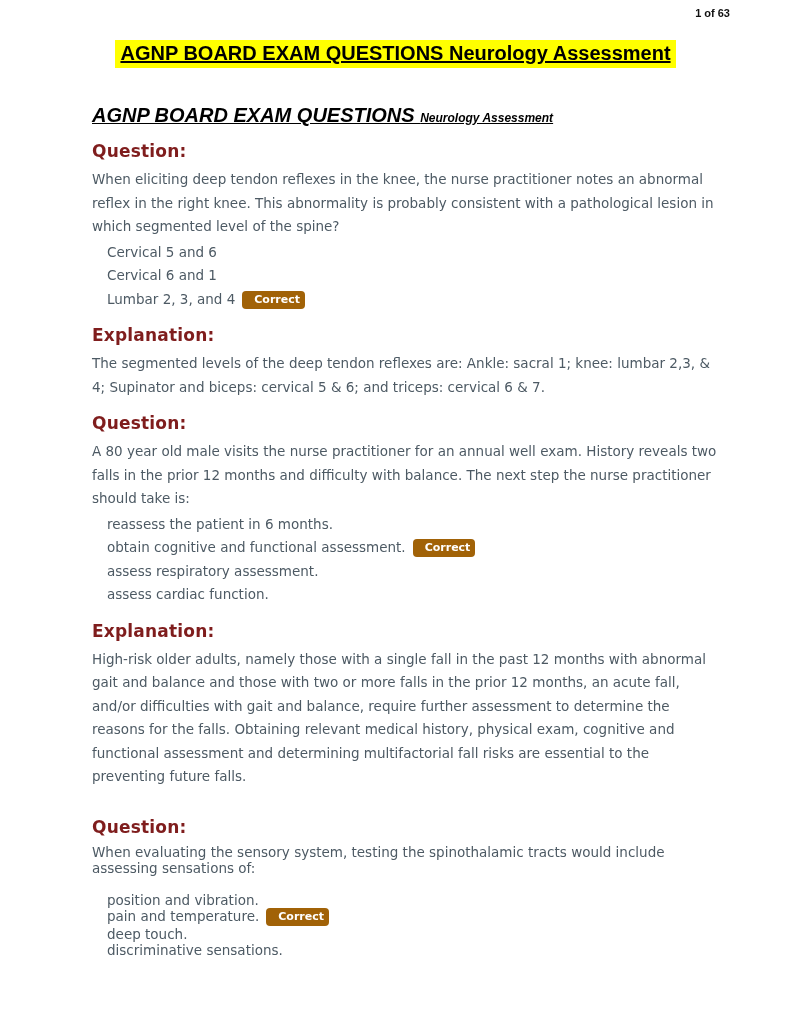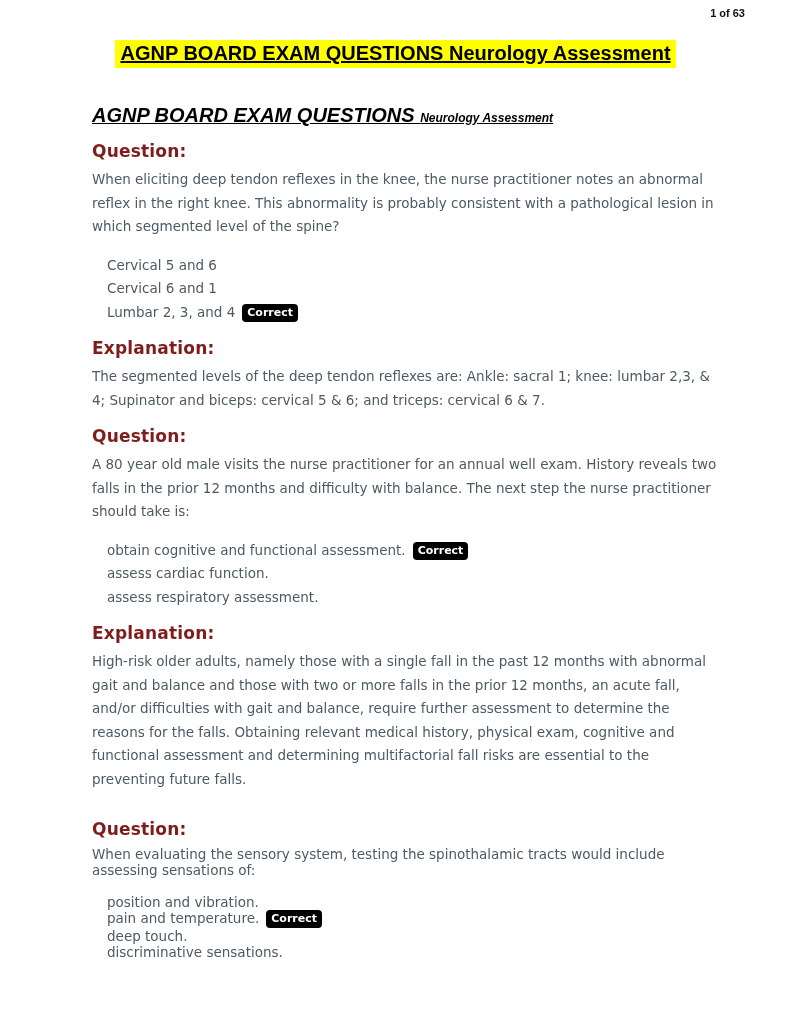--- a/index.html
+++ b/index.html
@@ -7,21 +7,21 @@
   body {
     width: 791px;
     height: 1024px;
     position: relative;
     font-family: "DejaVu Sans", sans-serif;
     overflow: hidden;
   }
   .page-num {
     position: absolute;
     top: 7px;
-    right: 46px;
+    right: 61px;
     font-family: "Liberation Sans", sans-serif;
     font-size: 11px;
     font-weight: bold;
     color: #111111;
   }
   .title-wrap {
     margin-top: 40px;
     text-align: center;
   }
   .title-hl {
@@ -57,38 +57,38 @@
     letter-spacing: 0.2px;
   }
   .qtext, .etext {
     font-size: 13.5px;
     color: #4d5a64;
     line-height: 23.5px;
     max-width: 625px;
   }
   .options {
     margin-left: 15px;
-    margin-top: 15px;
+    margin-top: 2px;
     margin-bottom: 4px;
   }
   .option {
     font-size: 13.5px;
     color: #4d5a64;
     line-height: 23.5px;
   }
   .tight .qtext, .tight .option { line-height: 16px; }
   .tight .options { margin-top: 16px; }
   .badge {
     display: inline-block;
-    background: #000000;
+    background: #a16207;
     color: #ffffff;
     font-size: 11px;
     font-weight: bold;
     line-height: 13px;
-    padding: 2px 5px 3px 5px;
+    padding: 2px 5px 3px 12px;
     border-radius: 4px;
     margin-left: 7px;
     vertical-align: 1px;
   }
   .gap-lg { margin-top: 28px; }
 </style>
 </head>
 <body>
 
 <div class="page-num">1 of 63</div>
@@ -112,23 +112,24 @@
       <div class="option"><span>Lumbar 2, 3, and 4</span><span class="badge">Correct</span></div>
     </div>
     <div class="qheading">Explanation:</div>
     <div class="etext">The segmented levels of the deep tendon reflexes are: Ankle: sacral 1; knee: lumbar 2,3, &amp; 4; Supinator and biceps: cervical 5 &amp; 6; and triceps: cervical 6 &amp; 7.</div>
   </div>
 
   <div>
     <div class="qheading">Question:</div>
     <div class="qtext">A 80 year old male visits the nurse practitioner for an annual well exam. History reveals two falls in the prior 12 months and difficulty with balance. The next step the nurse practitioner should take is:</div>
     <div class="options">
+      <div class="option"><span>reassess the patient in 6 months.</span></div>
       <div class="option"><span>obtain cognitive and functional assessment.</span><span class="badge">Correct</span></div>
+      <div class="option"><span>assess respiratory assessment.</span></div>
       <div class="option"><span>assess cardiac function.</span></div>
-      <div class="option"><span>assess respiratory assessment.</span></div>
     </div>
     <div class="qheading">Explanation:</div>
     <div class="etext">High-risk older adults, namely those with a single fall in the past 12 months with abnormal gait and balance and those with two or more falls in the prior 12 months, an acute fall, and/or difficulties with gait and balance, require further assessment to determine the reasons for the falls. Obtaining relevant medical history, physical exam, cognitive and functional assessment and determining multifactorial fall risks are essential to the preventing future falls.</div>
   </div>
 
   <div class="tight">
     <div class="qheading gap-lg">Question:</div>
     <div class="qtext">When evaluating the sensory system, testing the spinothalamic tracts would include assessing sensations of:</div>
     <div class="options">
       <div class="option"><span>position and vibration.</span></div>

